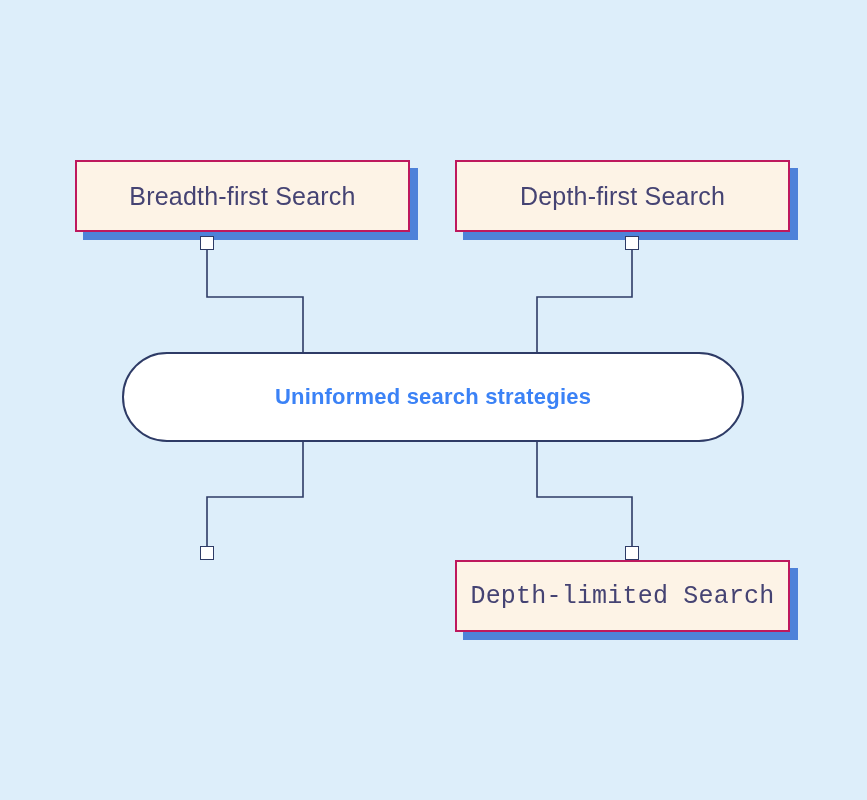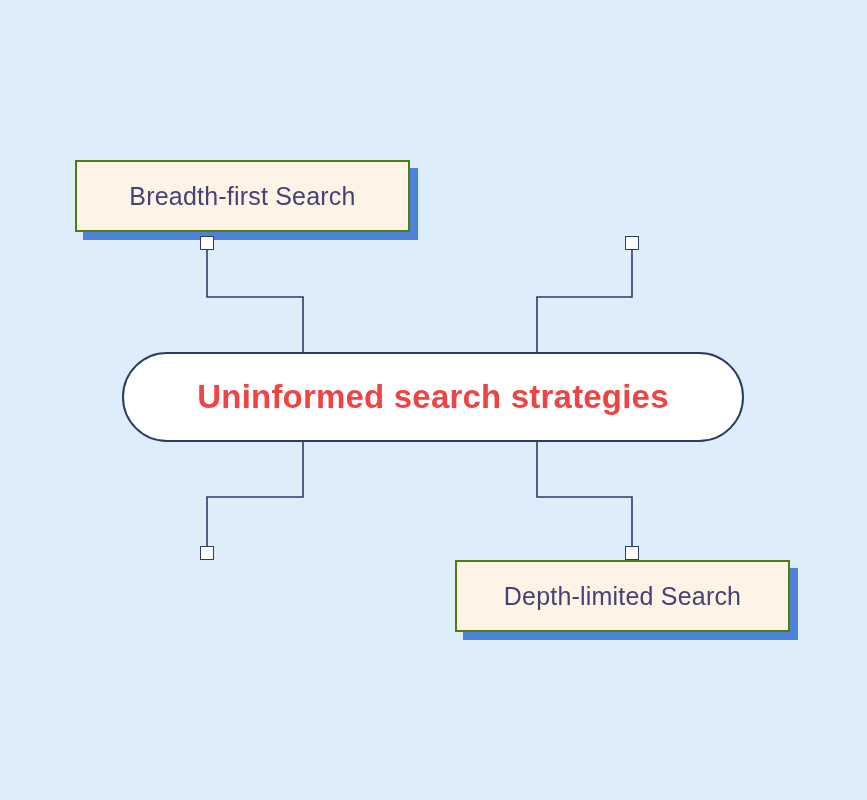--- a/index.html
+++ b/index.html
@@ -22,56 +22,56 @@
     position: absolute;
     left: 0;
     top: 0;
     z-index: 1;
   }
   .node-box {
     position: absolute;
     width: 335px;
     height: 72px;
     background: #fdf3e6;
-    border: 2px solid #4d7c0f;
+    border: 2px solid #be185d;
     box-shadow: 8px 8px 0 0 #4e82d9;
     display: flex;
     align-items: center;
     justify-content: center;
     z-index: 2;
     box-sizing: border-box;
   }
   .node-box .label {
     color: #454373;
     font-size: 25px;
     letter-spacing: 0.2px;
   }
   .node-top-left    { left: 75px;  top: 160px; }
   .node-top-right   { left: 455px; top: 160px; }
   .node-bottom-left { left: 75px;  top: 560px; }
-  .node-bottom-right{ left: 455px; top: 560px; }
+  .node-bottom-right{ left: 455px; top: 560px; font-family: Liberation Mono, monospace; }
 
   .center-pill {
     position: absolute;
     left: 122px;
     top: 352px;
     width: 622px;
     height: 90px;
     background: #ffffff;
     border: 2px solid #2e3b66;
     border-radius: 46px;
     display: flex;
     align-items: center;
     justify-content: center;
     z-index: 2;
     box-sizing: border-box;
   }
   .center-pill .title {
-    color: #ef4444;
-    font-size: 33px;
+    color: #3b82f6;
+    font-size: 22px;
     font-weight: bold;
     letter-spacing: 0.2px;
   }
   .port {
     position: absolute;
     width: 14px;
     height: 14px;
     background: #ffffff;
     border: 1.5px solid #2e3b66;
     z-index: 3;
@@ -91,20 +91,23 @@
     <path d="M 207 250 L 207 297 L 303 297 L 303 352" fill="none" stroke="#2e3b66" stroke-width="1.6"></path>
     <path d="M 632 250 L 632 297 L 537 297 L 537 352" fill="none" stroke="#2e3b66" stroke-width="1.6"></path>
     <path d="M 303 442 L 303 497 L 207 497 L 207 548" fill="none" stroke="#2e3b66" stroke-width="1.6"></path>
     <path d="M 537 442 L 537 497 L 632 497 L 632 548" fill="none" stroke="#2e3b66" stroke-width="1.6"></path>
   </svg>
 
   <div class="node-box node-top-left">
     <span class="label">Breadth-first Search</span>
   </div>
 
+  <div class="node-box node-top-right">
+    <span class="label">Depth-first Search</span>
+  </div>
 
   <div class="center-pill">
     <span class="title">Uninformed search strategies</span>
   </div>
 
 
   <div class="node-box node-bottom-right">
     <span class="label">Depth-limited Search</span>
   </div>
 

